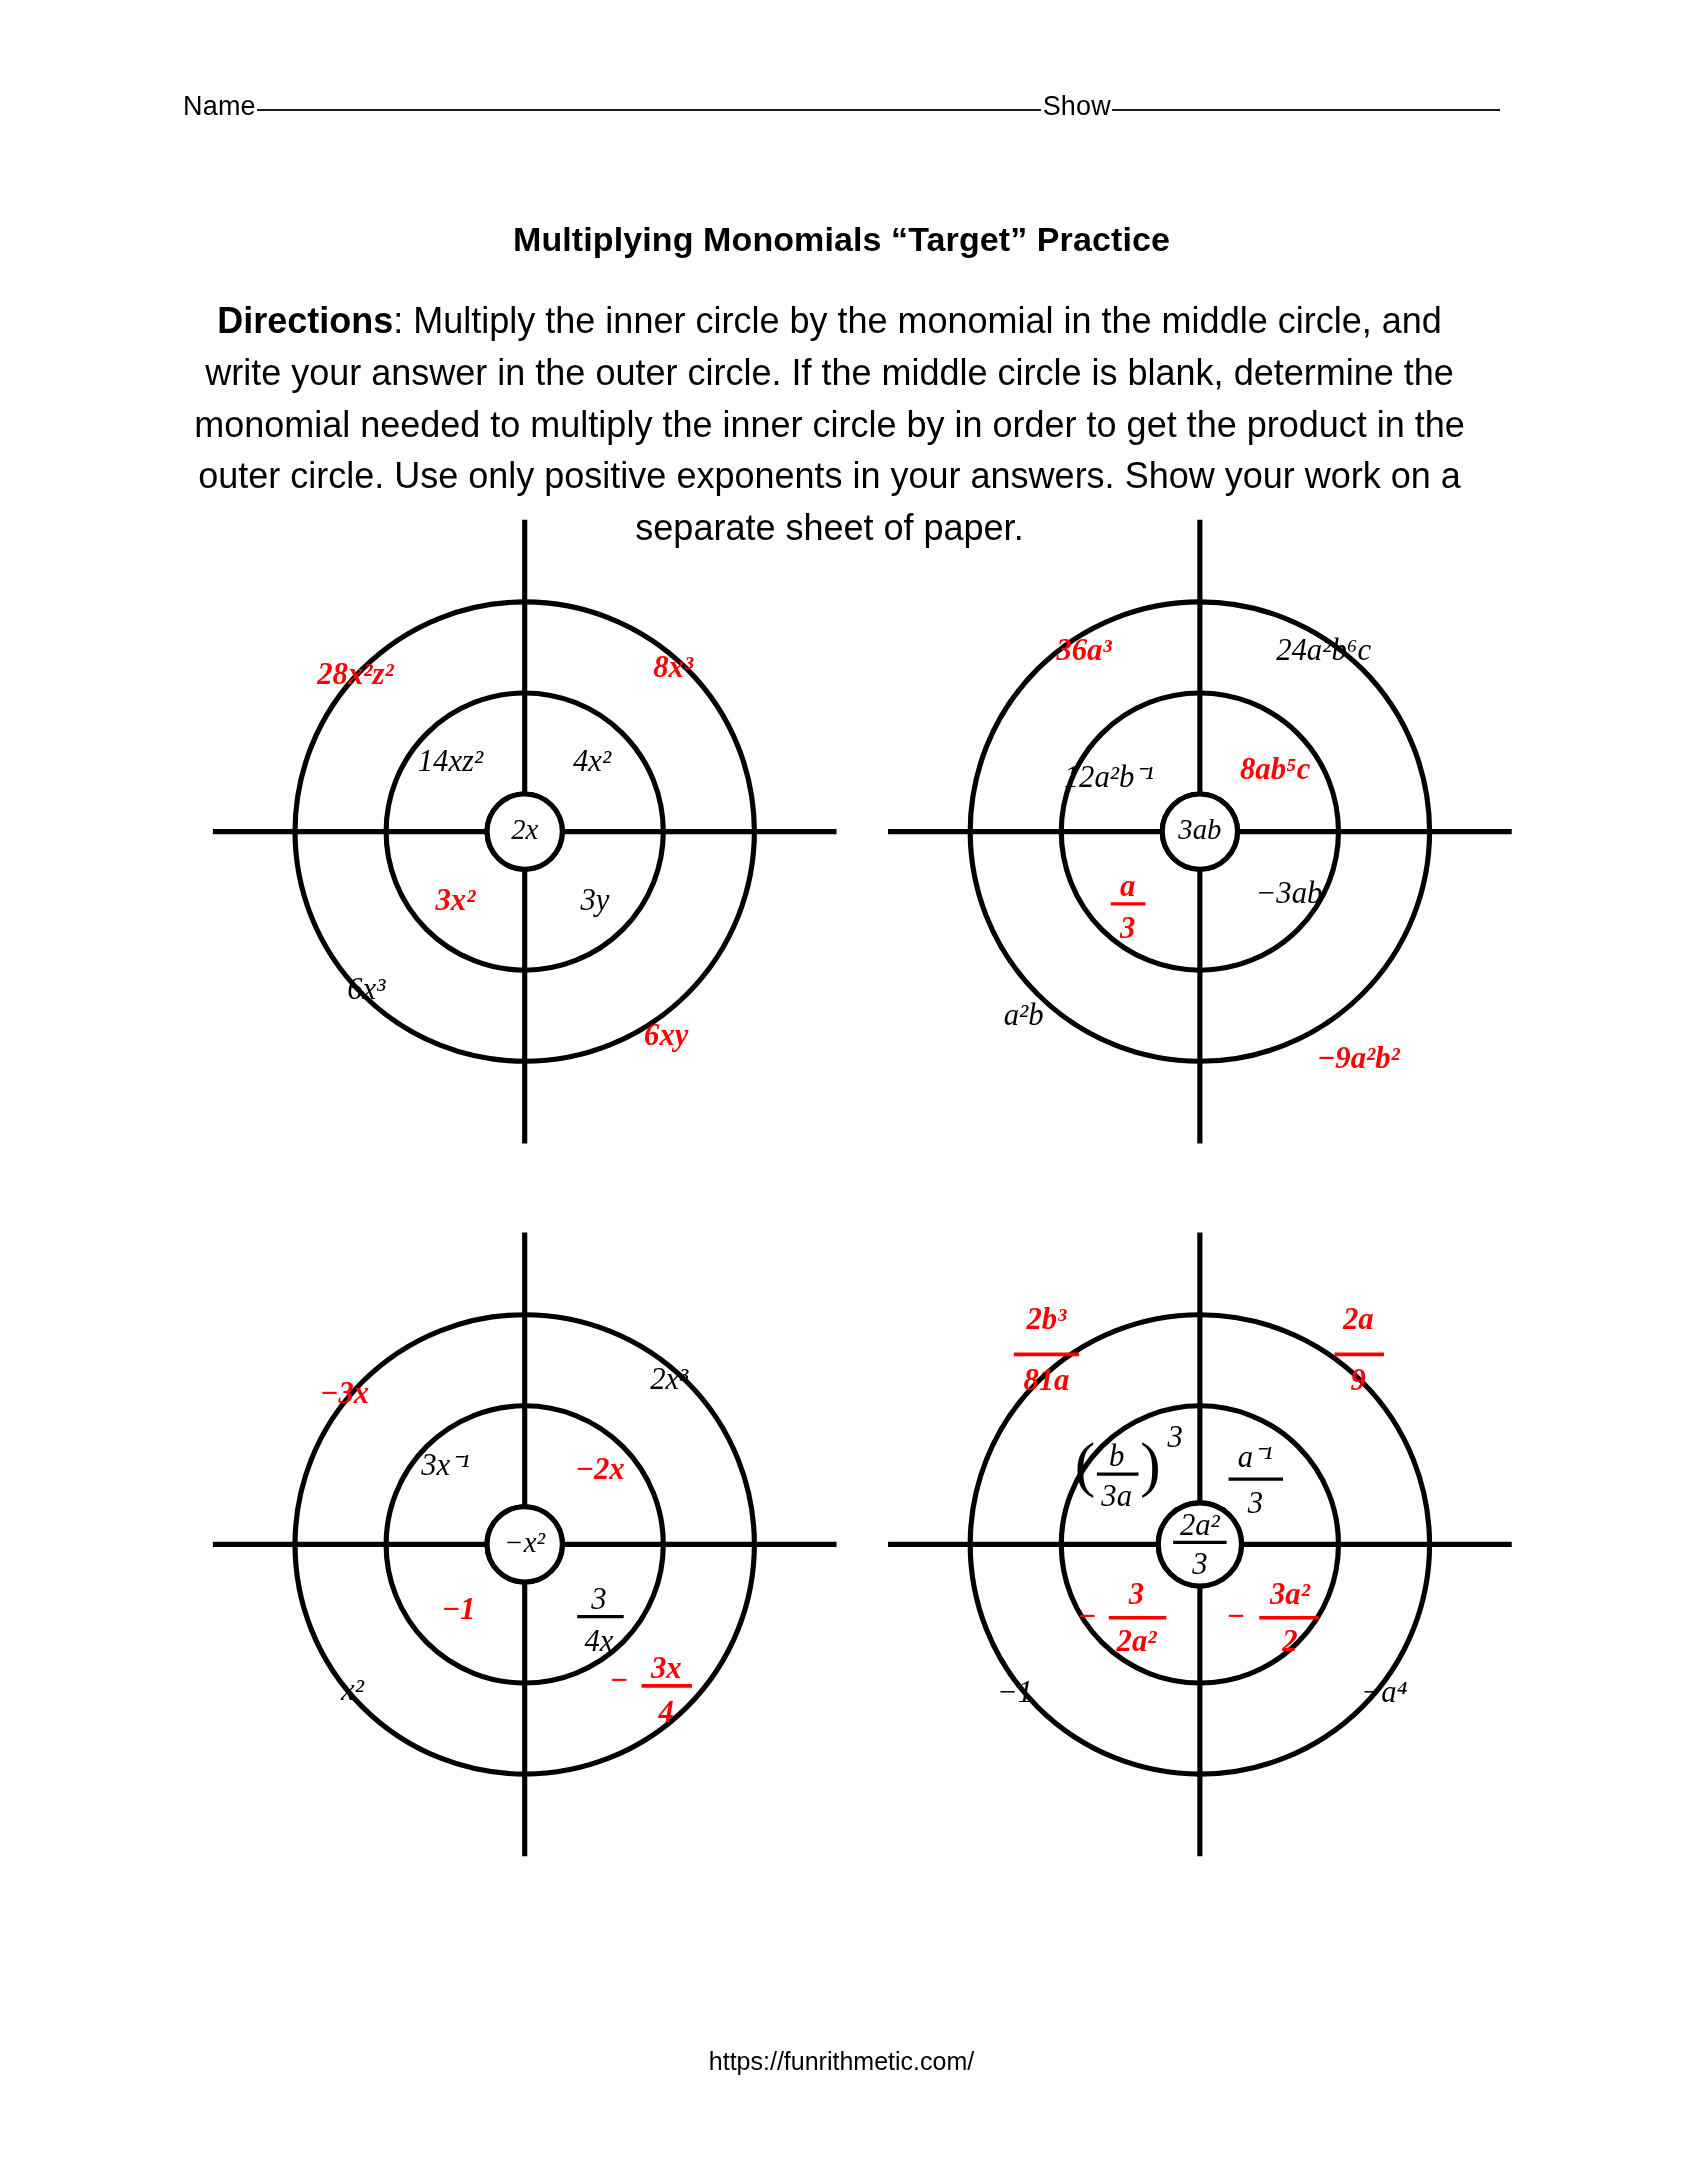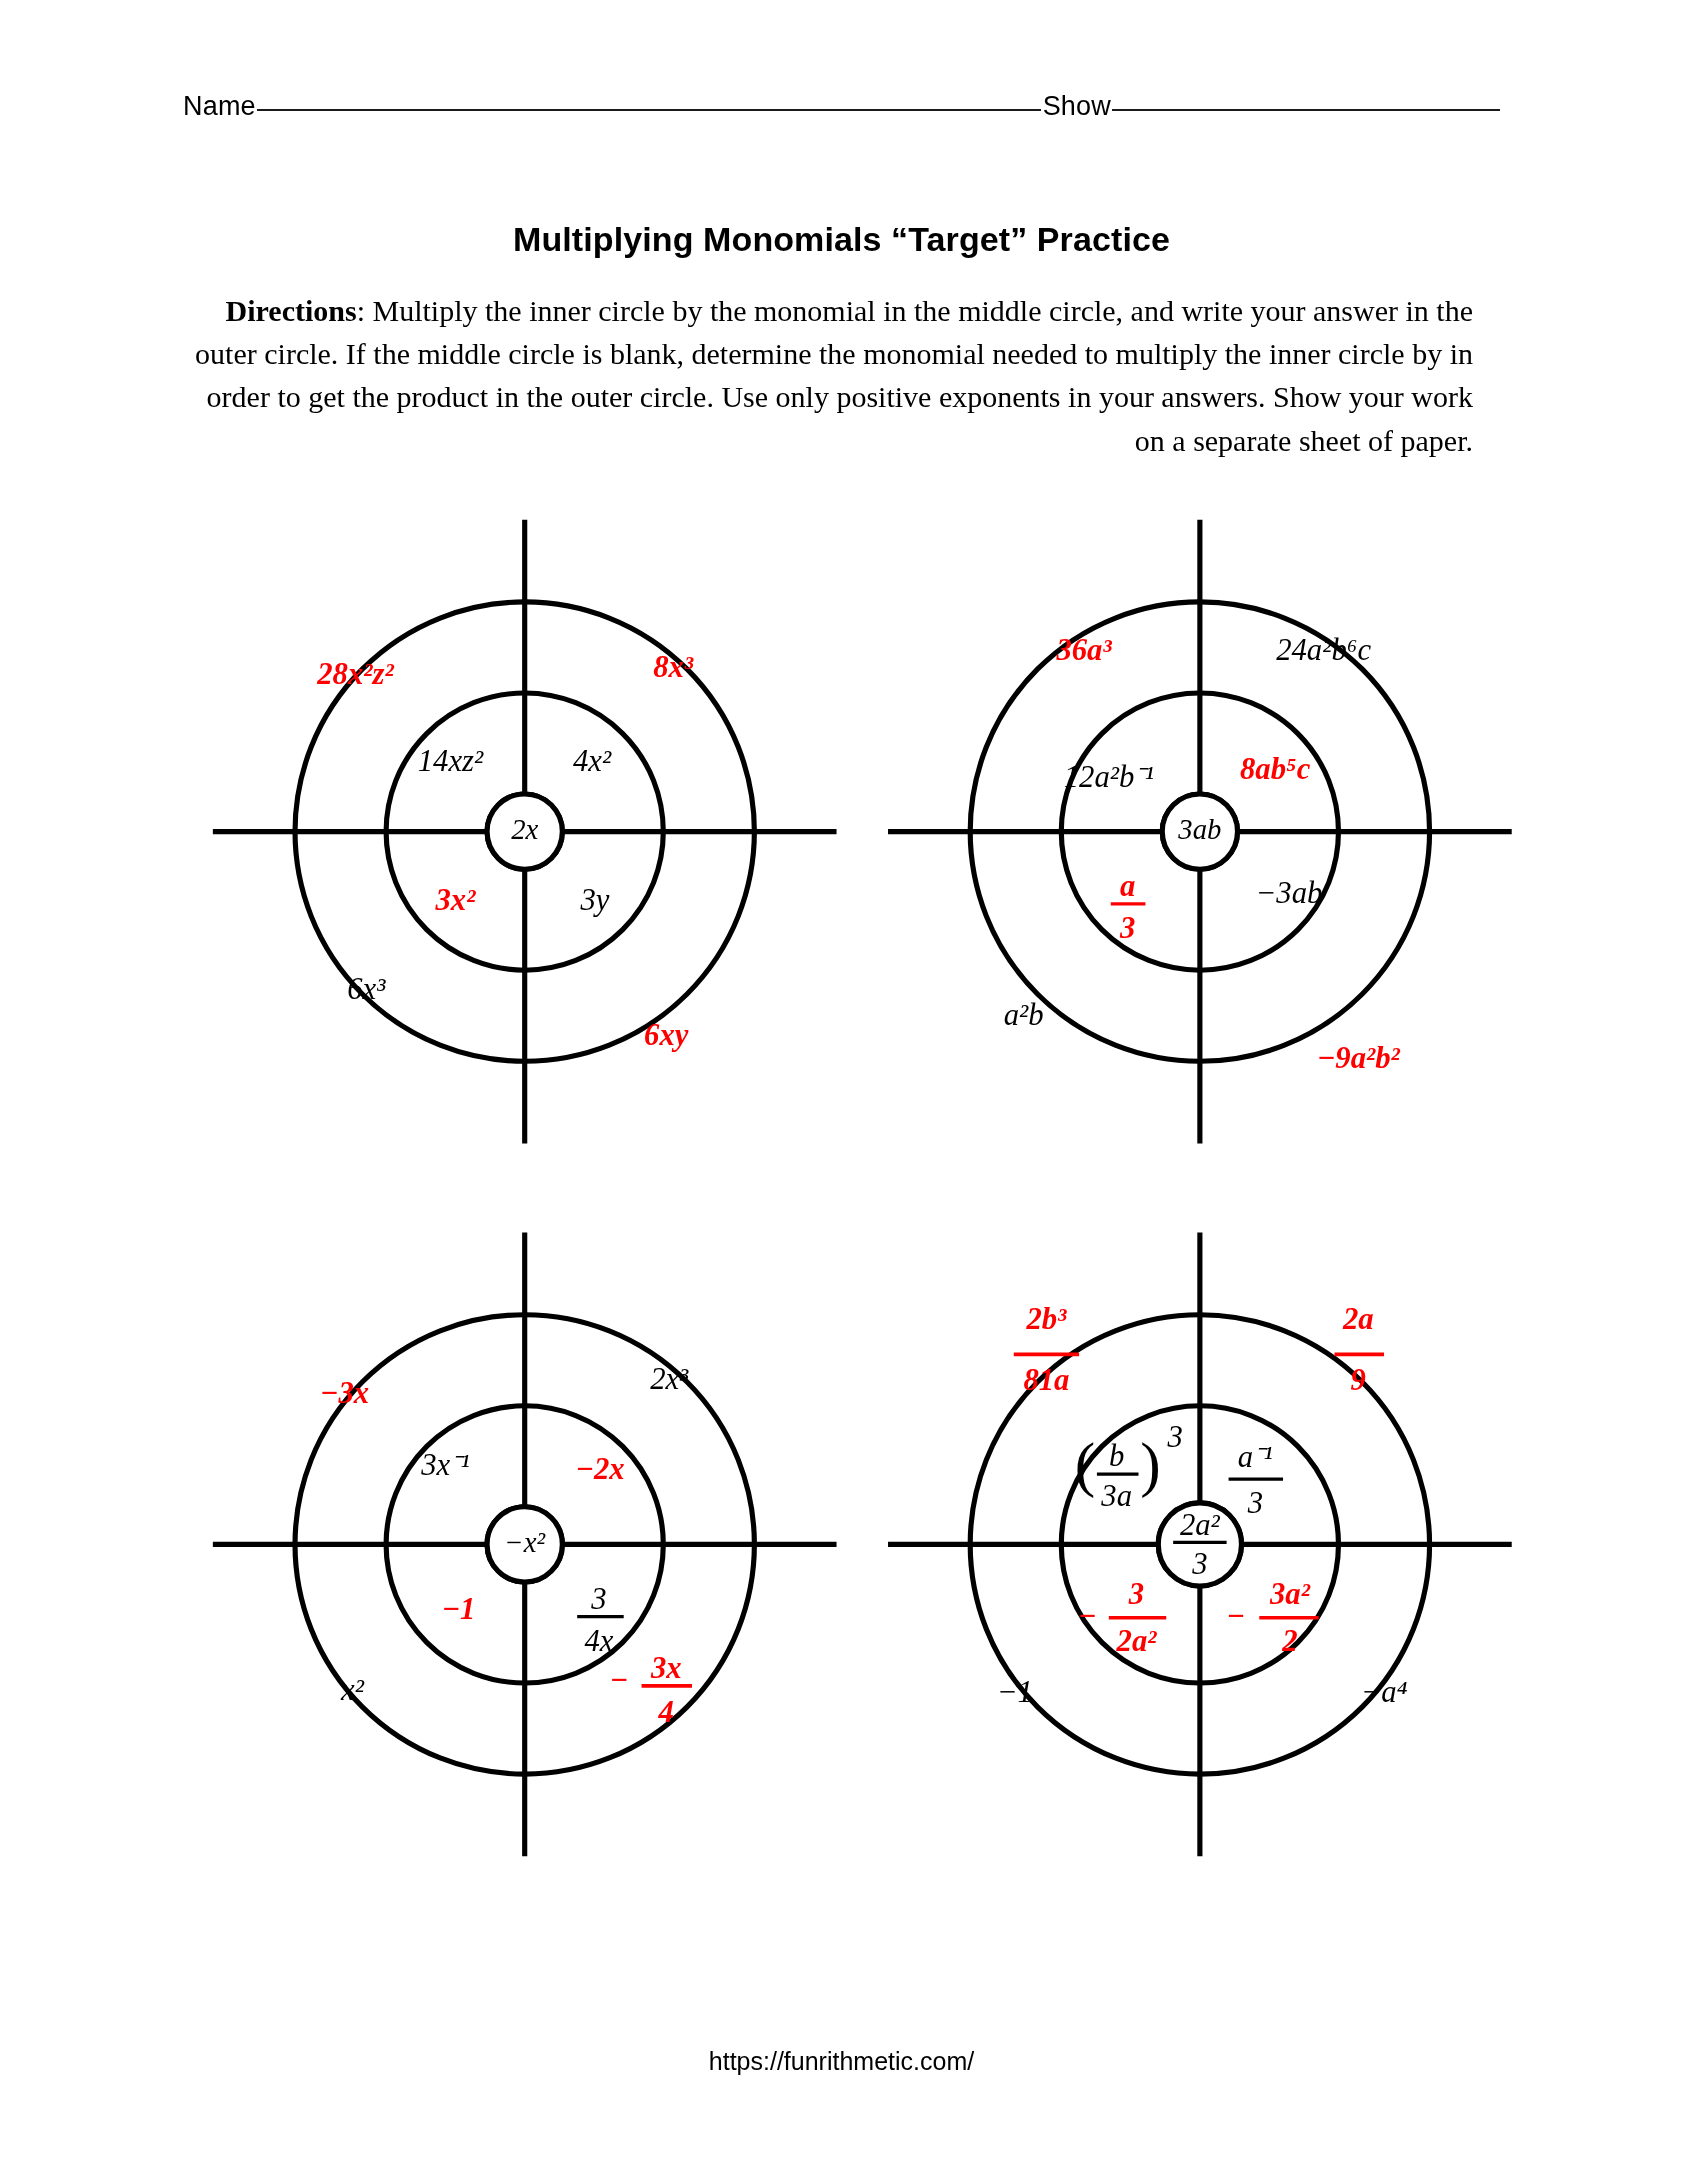--- a/index.html
+++ b/index.html
@@ -51,24 +51,23 @@
     letter-spacing: 0.1px;
     margin-top: 32px;
   }
 
   
   .directions {
     position: absolute;
     left: 186px;
     top: 259px;
     width: 1287px;
-    font-size: 30px;
+    font-size: 36px;
     line-height: 1.44;
-    text-align: right;
-    font-family: Liberation Serif, serif;
+    text-align: center;
   }
   .directions b { font-weight: bold; }
 
   
   .targets-area {
     position: absolute;
     left: 0;
     top: 0;
     width: 1683px;
     height: 2178px;

